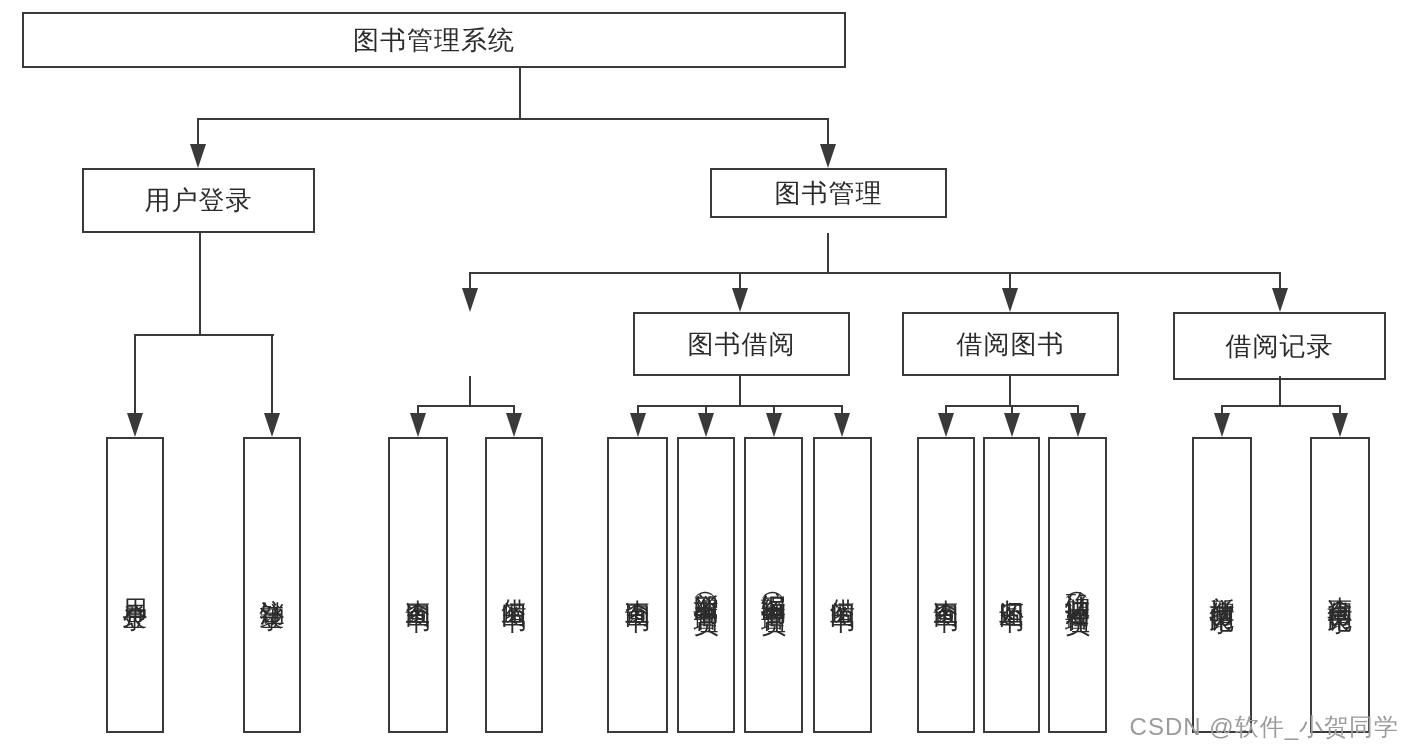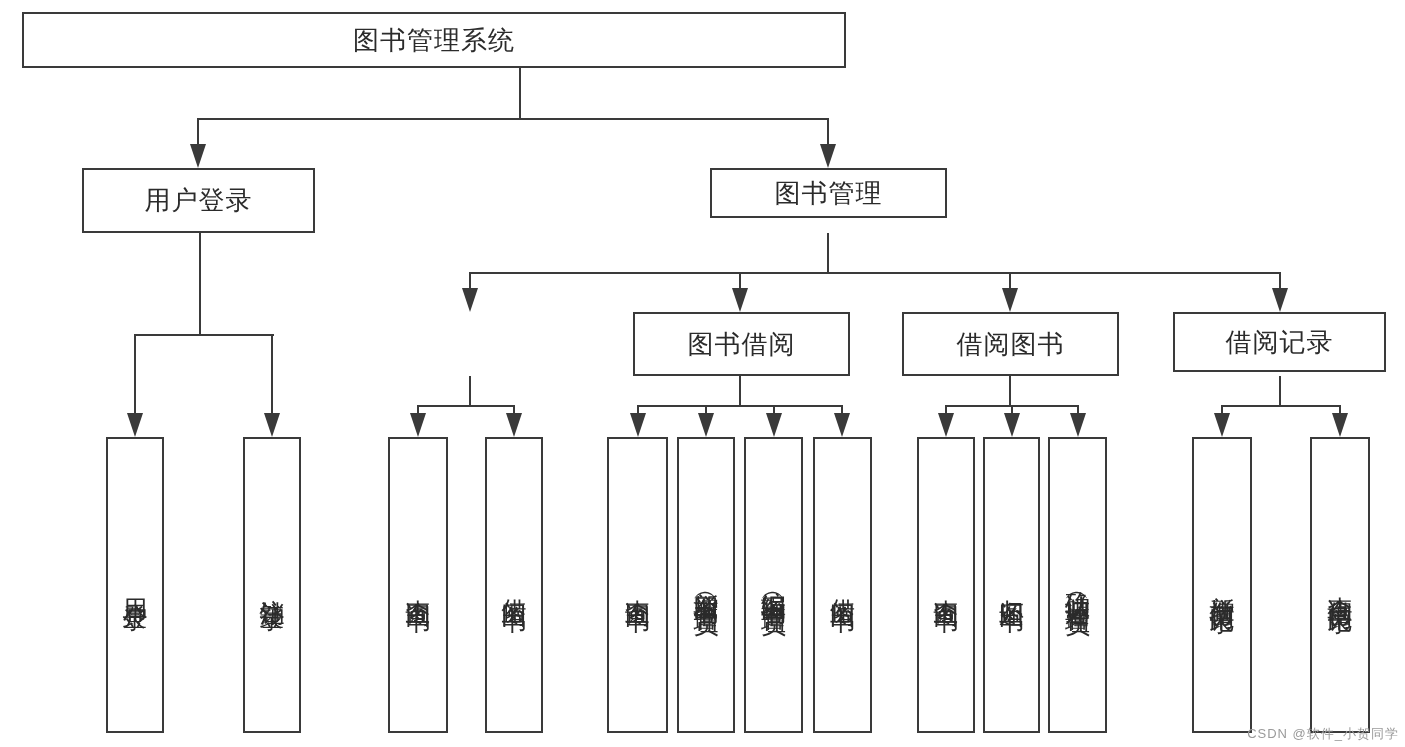--- a/index.html
+++ b/index.html
@@ -40,21 +40,21 @@
     position:absolute;
     width:0;height:0;
     border-left:8px solid transparent;
     border-right:8px solid transparent;
     border-top:24px solid var(--line);
   }
   .watermark{
     position:absolute;
     right:6px;
     bottom:4px;
-    font-size:13px;
+    font-size:24px;
     letter-spacing:1px;
     color:#9b9b9b;
     white-space:nowrap;
   }
 </style>
 </head>
 <body>
 
 <div class="canvas">
 
@@ -93,21 +93,21 @@
   <div class="arr" style="left:1002px;top:288px"></div>
   <div class="vl" style="left:1279px;top:272px;height:16px"></div>
   <div class="arr" style="left:1272px;top:288px"></div>
 
   <div class="box hbox" style="left:633px;top:312px;width:217px;height:64px">
     <span>图书借阅</span>
   </div>
   <div class="box hbox" style="left:902px;top:312px;width:217px;height:64px">
     <span>借阅图书</span>
   </div>
-  <div class="box hbox" style="left:1173px;top:312px;width:213px;height:60px">
+  <div class="box hbox" style="left:1173px;top:312px;width:213px;height:68px">
     <span>借阅记录</span>
   </div>
 
   <div class="vl" style="left:469px;top:376px;height:31px"></div>
   <div class="hl" style="left:417px;top:405px;width:98px"></div>
   <div class="vl" style="left:417px;top:405px;height:8px"></div>
   <div class="arr" style="left:410px;top:413px"></div>
   <div class="vl" style="left:513px;top:405px;height:8px"></div>
   <div class="arr" style="left:506px;top:413px"></div>
 

